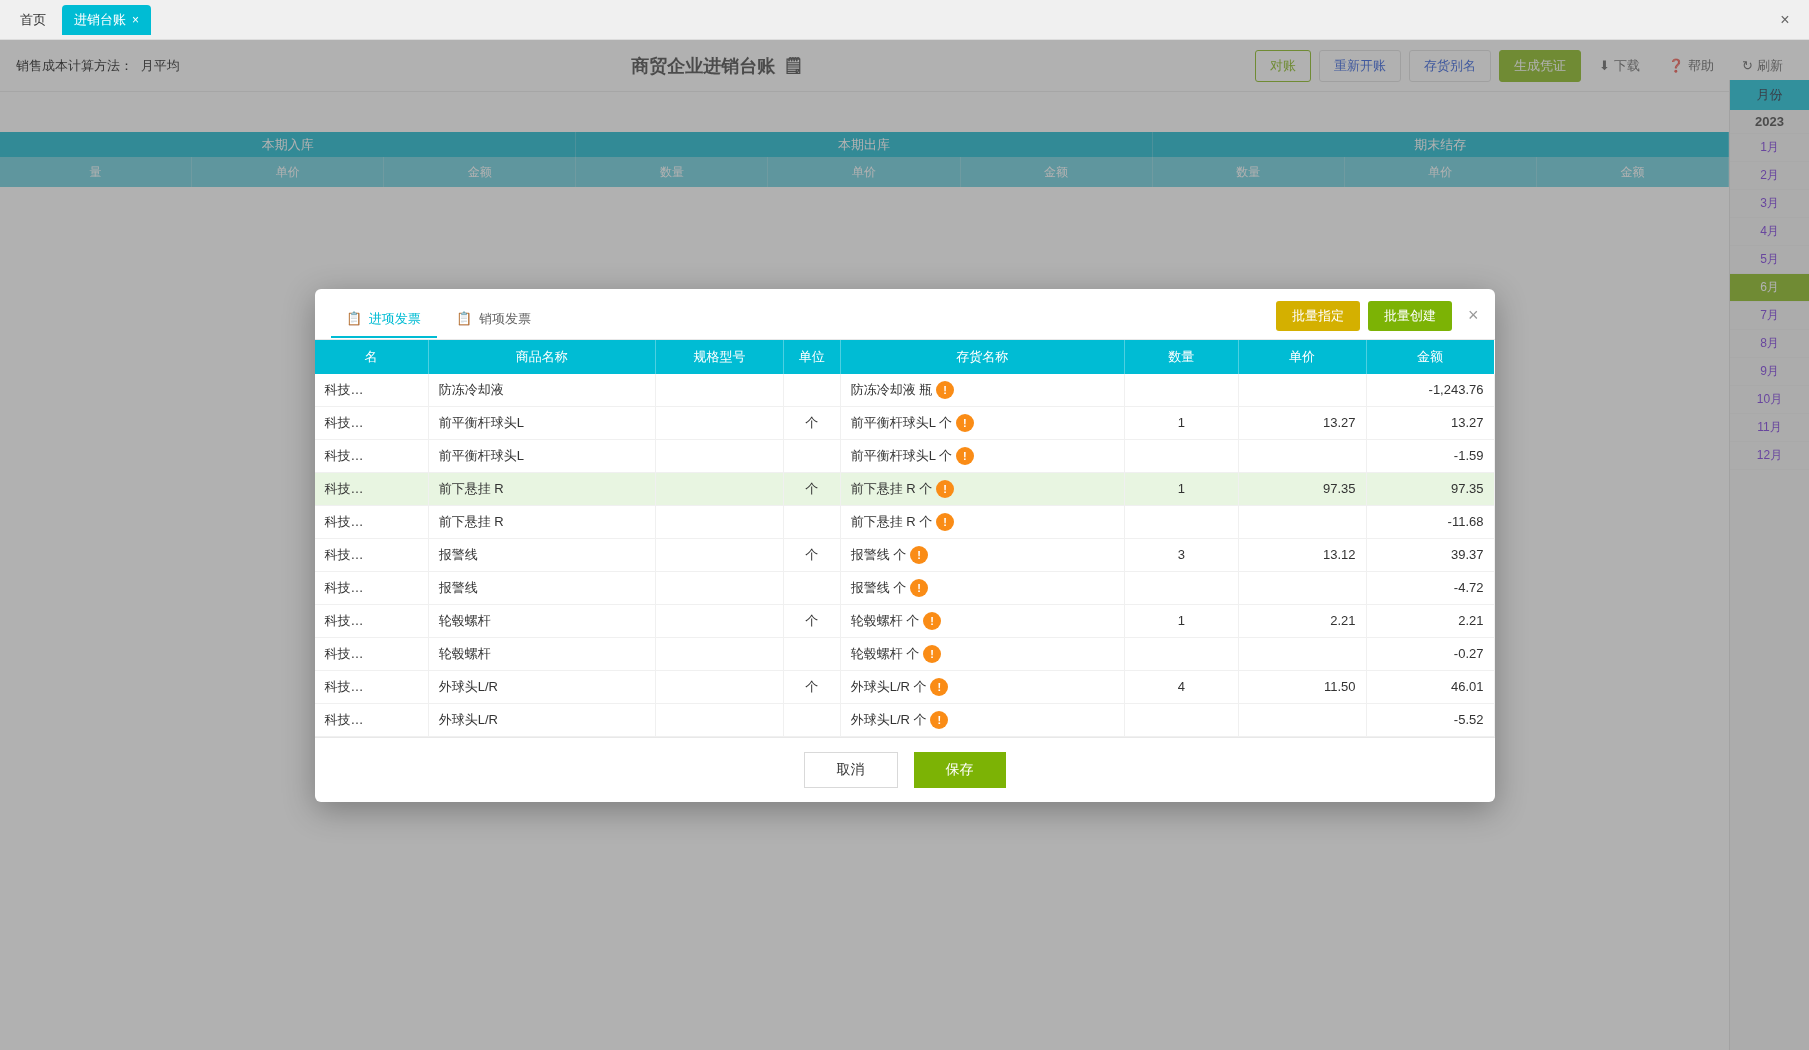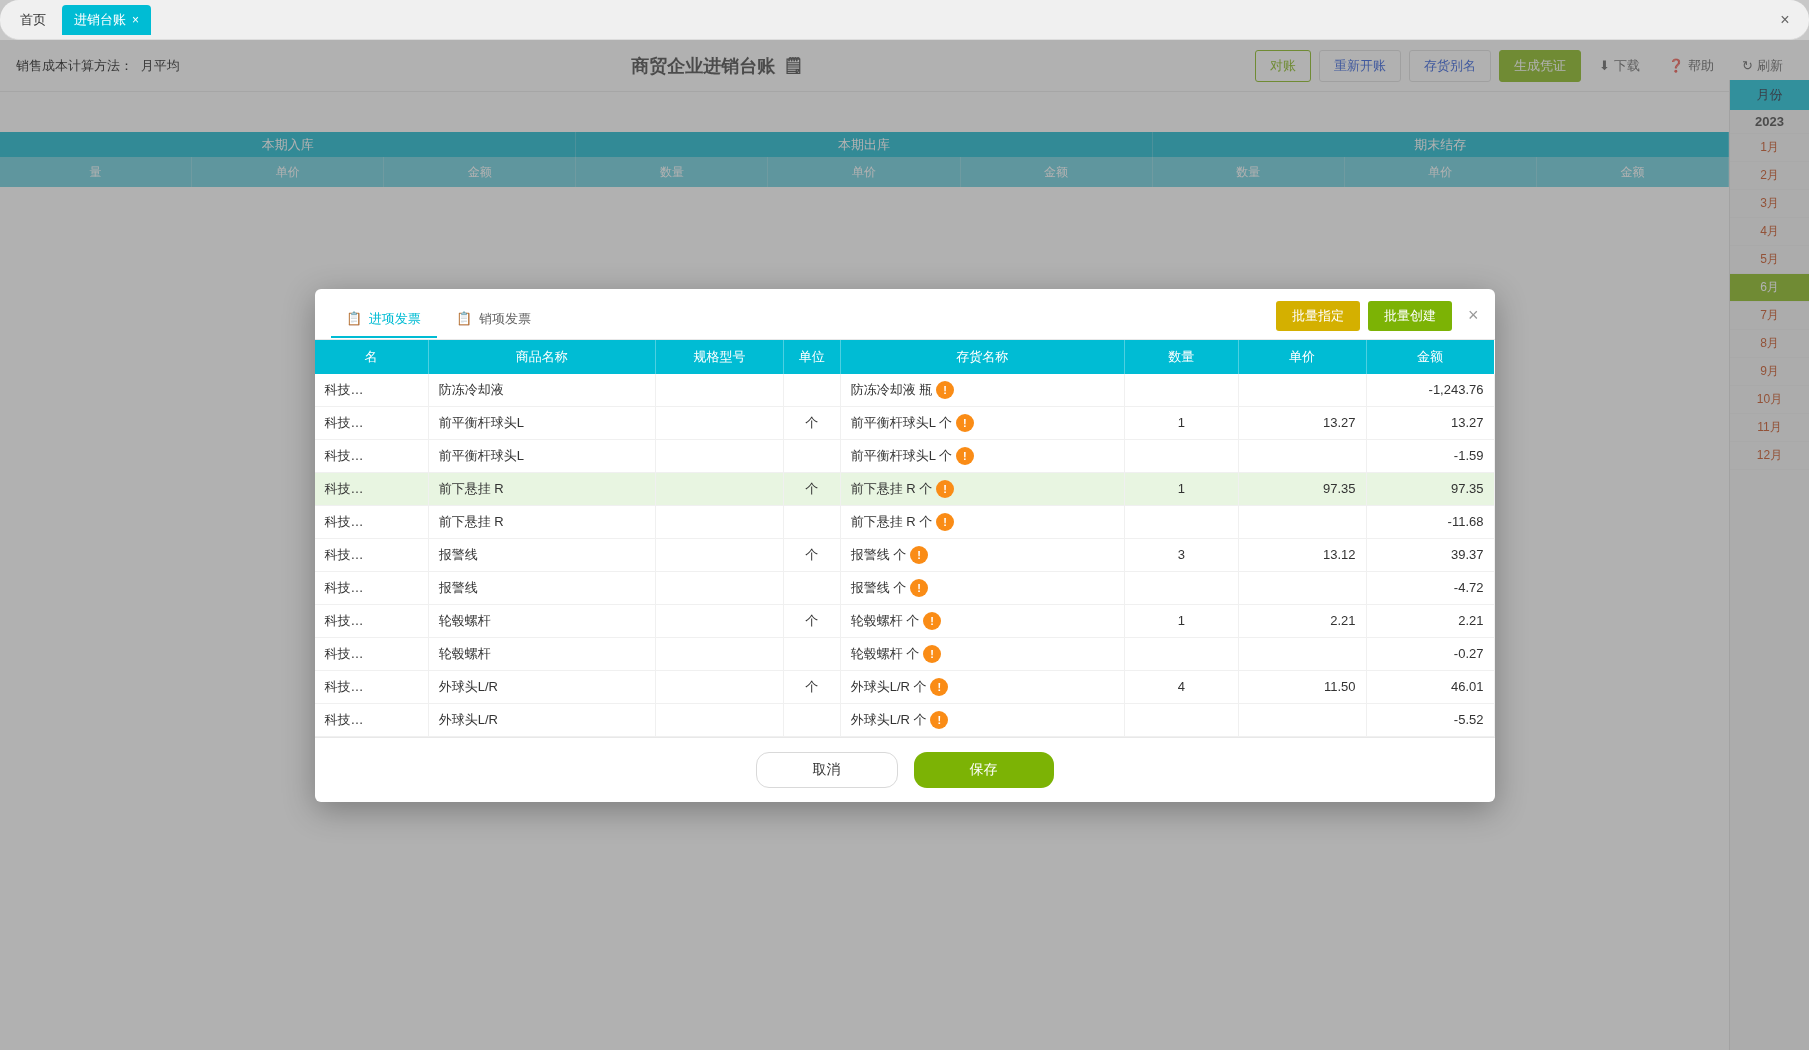--- a/index.html
+++ b/index.html
@@ -1,19 +1,19 @@
 <!DOCTYPE html>
 <html><head>
   <meta charset="utf-8">
   <style>
     * { box-sizing: border-box; margin: 0; padding: 0; }
     body { font-family: 'Microsoft YaHei', Arial, sans-serif; font-size: 13px; background: #c8c8c8; width: 1809px; height: 1050px; overflow: hidden; position: relative; }
 
     
-    .top-bar { display: flex; align-items: center; height: 40px; background: #f0f0f0; border-bottom: 1px solid #ddd; padding: 0 8px; gap: 4px; border-radius: 19px; }
+    .top-bar { display: flex; align-items: center; height: 40px; background: #f0f0f0; border-bottom: 1px solid #ddd; padding: 0 8px; gap: 4px; }
     .top-bar-home { padding: 6px 12px; color: #333; cursor: pointer; font-size: 13px; }
     .top-bar-tab { padding: 6px 12px; background: #00bcd4; color: #fff; border-radius: 4px 4px 0 0; display: flex; align-items: center; gap: 6px; font-size: 13px; }
     .top-bar-tab .close-x { cursor: pointer; font-size: 12px; }
     .top-bar-close { margin-left: auto; width: 32px; height: 32px; display: flex; align-items: center; justify-content: center; font-size: 16px; cursor: pointer; color: #666; }
 
     
     .main-content { position: absolute; top: 40px; left: 0; right: 0; bottom: 0; background: #fff; }
 
     
     .toolbar { display: flex; align-items: center; height: 52px; padding: 0 16px; background: #fff; border-bottom: 1px solid #e8e8e8; gap: 8px; }
@@ -44,33 +44,33 @@
     .modal-table thead th { padding: 8px 10px; font-weight: normal; font-size: 13px; border-right: 1px solid rgba(255,255,255,0.3); text-align: center; }
     .modal-table tbody tr { border-bottom: 1px solid #f0f0f0; }
     .modal-table tbody tr.highlight { background: #e8f5e1; }
     .modal-table tbody td { padding: 7px 10px; font-size: 13px; color: #333; text-align: center; border-right: 1px solid #f0f0f0; }
     .modal-table tbody td.left { text-align: left; }
     .modal-table tbody td.right { text-align: right; }
     .warn-icon { display: inline-flex; align-items: center; justify-content: center; width: 18px; height: 18px; background: #fa8c16; border-radius: 50%; color: #fff; font-size: 11px; font-weight: bold; }
 
     
     .modal-footer { padding: 14px 16px; display: flex; justify-content: center; gap: 16px; border-top: 1px solid #e8e8e8; }
-    .footer-btn { padding: 8px 56px; border-radius: 13px; cursor: pointer; font-size: 14px; }
+    .footer-btn { padding: 8px 32px; border-radius: 0; cursor: pointer; font-size: 14px; }
     .footer-btn.cancel { background: #fff; border: 1px solid #d9d9d9; color: #333; }
     .footer-btn.save { background: #7cb305; border: none; color: #fff; }
 
     
     .modal-table::-webkit-scrollbar { width: 6px; }
     .modal-table::-webkit-scrollbar-track { background: #f0f0f0; }
     .modal-table::-webkit-scrollbar-thumb { background: #ccc; border-radius: 3px; }
 
     
     .side-panel { position: absolute; right: 0; top: 40px; width: 80px; background: #f5f5f5; border-left: 1px solid #e0e0e0; bottom: 0; overflow: hidden; }
     .side-panel-header { background: #00bcd4; color: #0f172a; text-align: center; padding: 6px 0; font-size: 13px; }
-    .side-panel-item { text-align: center; padding: 5px 0; font-size: 12px; color: #c2410c; border-bottom: 1px solid #eeeeee; cursor: pointer; }
+    .side-panel-item { text-align: center; padding: 5px 0; font-size: 12px; color: #6d28d9; border-bottom: 1px solid #eeeeee; cursor: pointer; }
     .side-panel-item.active { background: #7cb305; color: #fff; }
 
     
     .bg-table { position: absolute; top: 92px; left: 0; right: 80px; bottom: 0; overflow: hidden; }
     .bg-band { display: flex; background: #00b0c8; height: 25px; }
     .bg-band-cell { display: flex; align-items: center; justify-content: center; color: #fff; font-size: 13px; flex: 1; border-right: 1px solid rgba(255,255,255,0.2); }
     .bg-subband { display: flex; background: #5bc8d8; height: 30px; }
     .bg-subband-cell { flex: 1; display: flex; align-items: center; justify-content: center; color: #fff; font-size: 12px; border-right: 1px solid rgba(255,255,255,0.2); }
   </style>
 </head>

